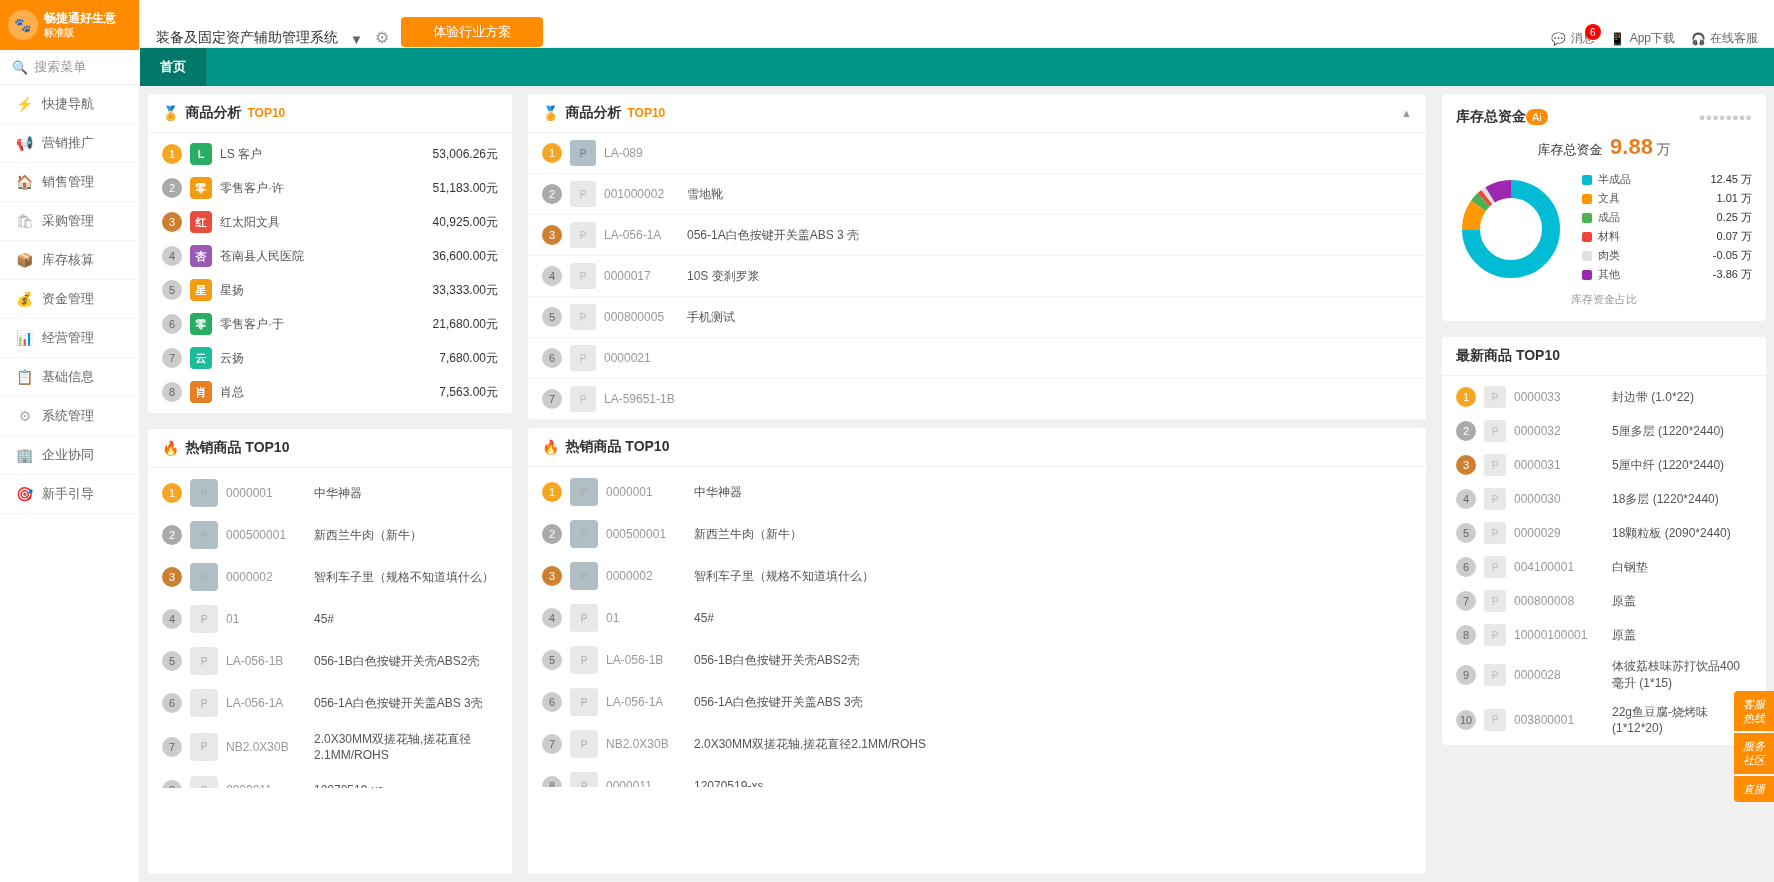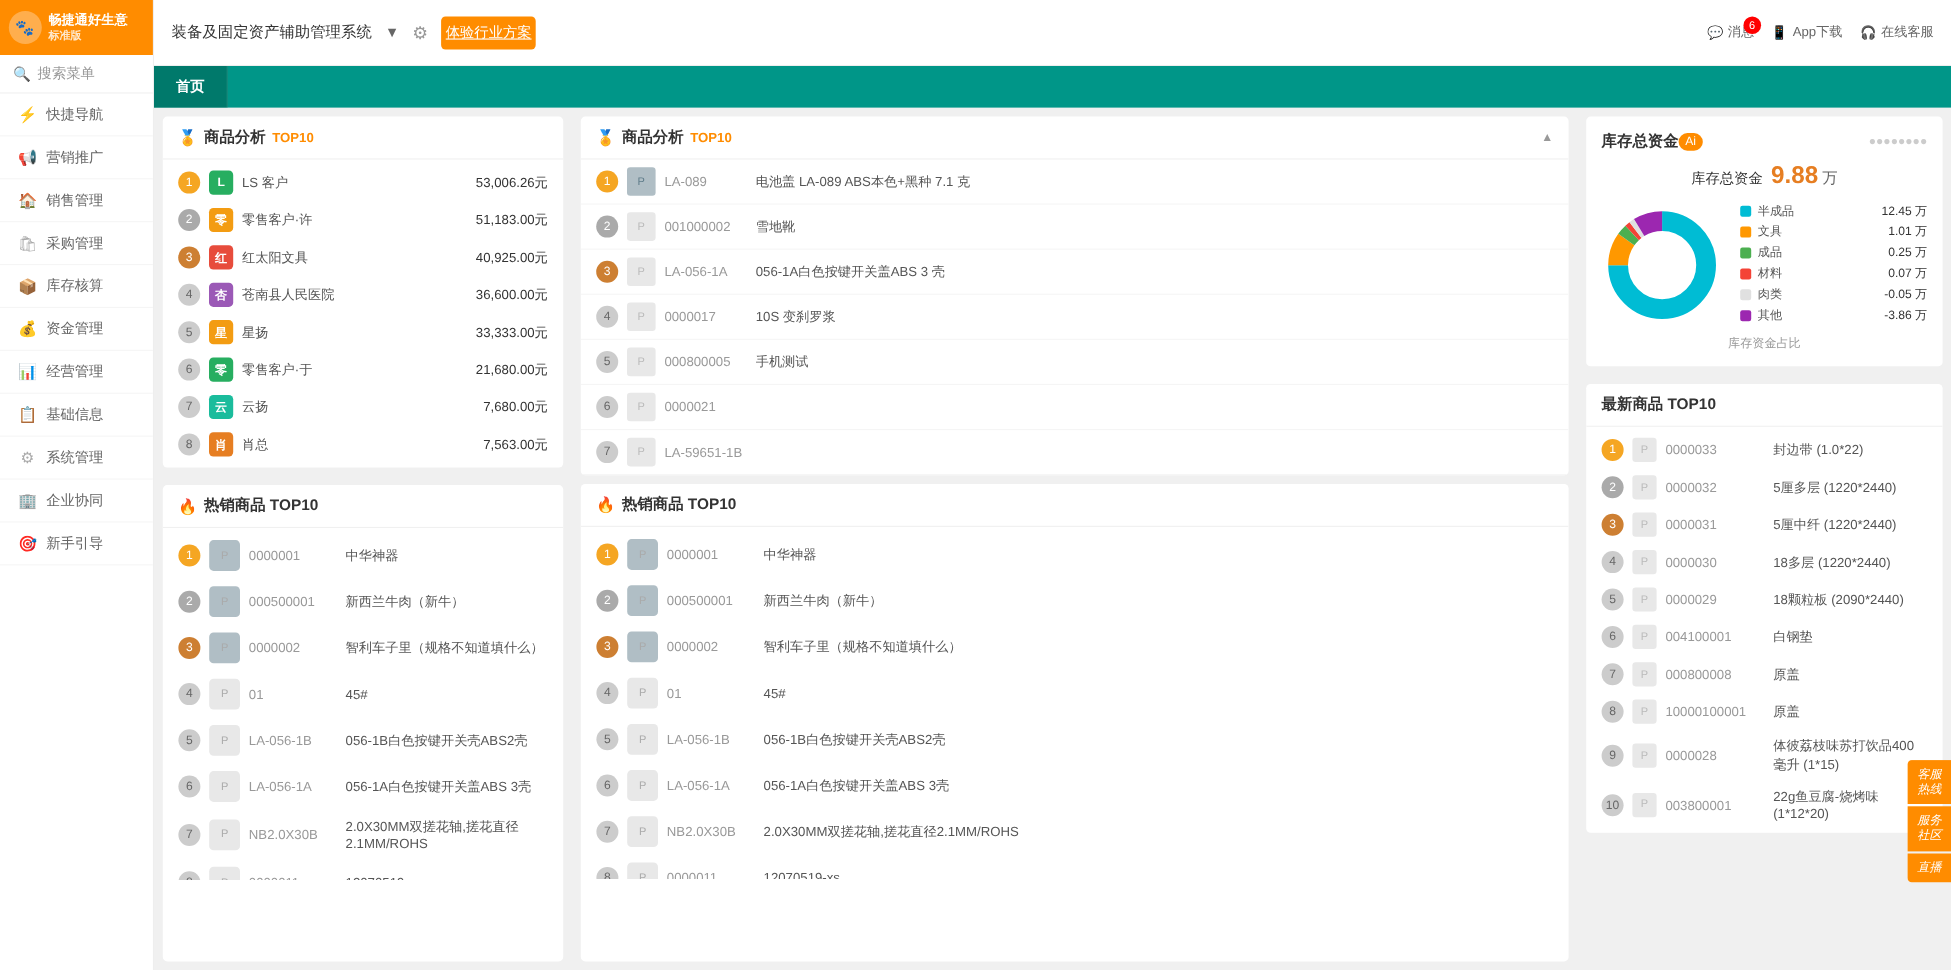--- a/index.html
+++ b/index.html
@@ -71,23 +71,23 @@
     .main-area {
       flex: 1;
       display: flex;
       flex-direction: column;
       overflow: hidden;
     }
 
     
     .topbar {
       background: #fff;
-      height: 60px;
-      display: flex;
-      align-items: center;
+      height: 48px;
+      display: flex;
+      align-items: flex-end;
       padding: 0 16px;
       gap: 12px;
       border-bottom: 1px solid #eee;
       flex-shrink: 0;
     }
     .topbar-dropdown {
       display: flex;
       align-items: center;
       gap: 4px;
       cursor: pointer;
@@ -96,25 +96,24 @@
     }
     .topbar-settings {
       color: #999;
       cursor: pointer;
       font-size: 16px;
     }
     .topbar-btn {
       background: #ff8c00;
       color: #fff;
       border: none;
-      padding: 6px 4px;
+      padding: 6px 32px;
       border-radius: 4px;
       cursor: pointer;
       font-size: 13px;
-      text-decoration: underline;
     }
     .topbar-right {
       display: flex;
       align-items: center;
       gap: 16px;
       margin-left: auto;
       color: #666;
     }
     .topbar-right-item {
       display: flex;
@@ -654,21 +653,20 @@
           <span style="color:#ff8c00;">🏅</span>
           <span>商品分析</span>
           <span class="highlight">TOP10</span>
           <span style="margin-left:auto;font-size:11px;color:#999;cursor:pointer;">▲</span>
         </div>
         <div class="mid-rank-list" id="mid-product-list">
             <div class="mid-rank-item">
     <span class="rank-num gold">1</span>
     <span class="mid-product-img" style="background:#b0bec5;color:#607d8b">P</span>
     <span class="mid-product-code">LA-089</span>
-    <span class="mid-product-name">电池盖 LA-089 ABS本色+黑种 7.1 克</span>
   </div>
             <div class="mid-rank-item">
     <span class="rank-num silver">2</span>
     <span class="mid-product-img" style="background:#e8e8e8;color:#bbb">P</span>
     <span class="mid-product-code">001000002</span>
     <span class="mid-product-name">雪地靴</span>
   </div>
             <div class="mid-rank-item">
     <span class="rank-num bronze">3</span>
     <span class="mid-product-img" style="background:#e8e8e8;color:#bbb">P</span>

